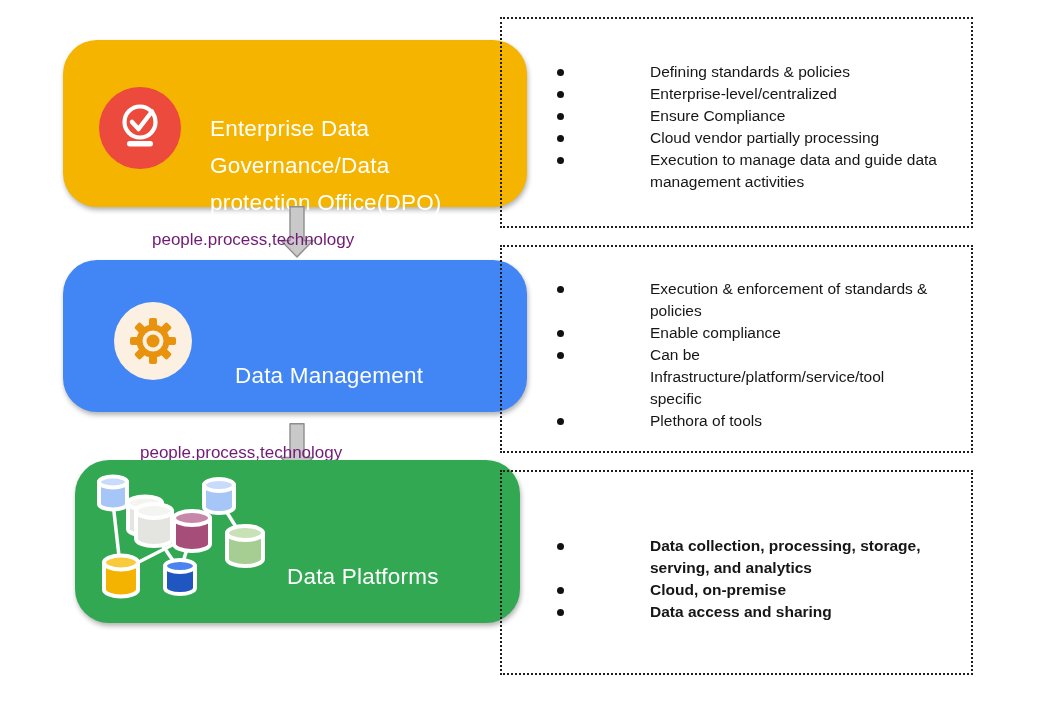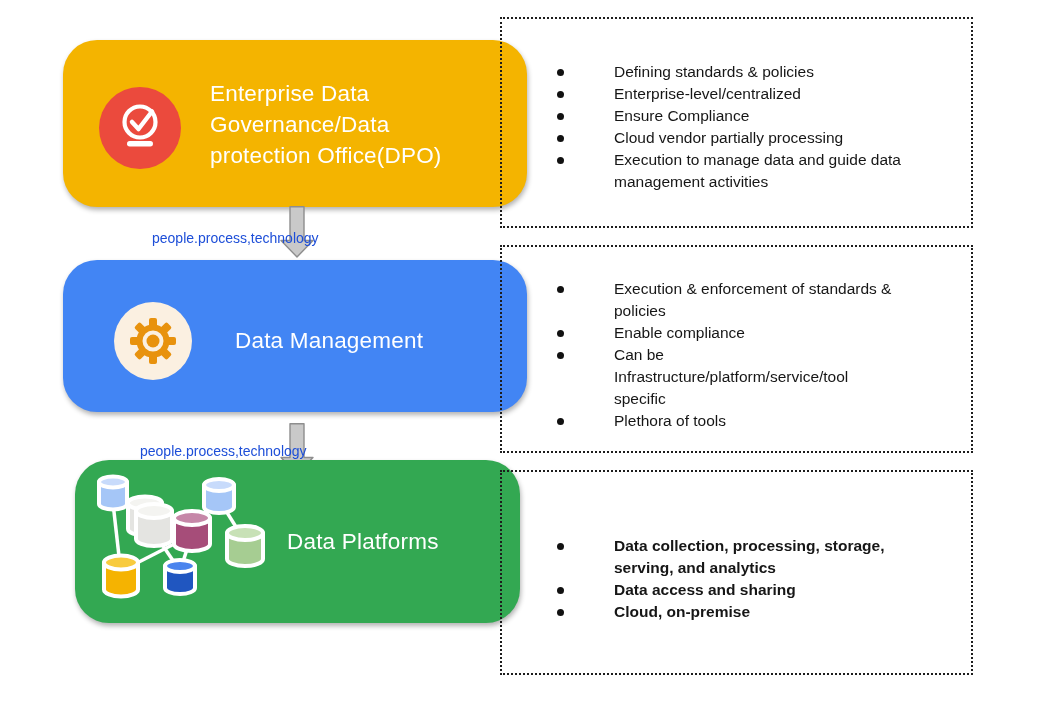--- a/index.html
+++ b/index.html
@@ -9,52 +9,52 @@
   }
   
   .node{
     position:absolute;border-radius:34px;
     box-shadow:1px 3px 5px rgba(0,0,0,0.30);
   }
   .node-1{left:63px;top:40px;width:464px;height:167px;}
   .node-2{left:63px;top:260px;width:464px;height:152px;}
   .node-3{left:75px;top:460px;width:445px;height:163px;}
   .node-title{
-    position:absolute;color:#ffffff;font-size:22.5px;line-height:31px;
-    white-space:pre-line;letter-spacing:0.2px;
+    position:absolute;color:#ffffff;font-size:22.5px;line-height:37px;
+    white-space:pre-line;letter-spacing:0.2px;margin-top:32px;
   }
   .node-1 .node-title{left:147px;top:38px;width:300px;}
   .node-2 .node-title{left:172px;top:65px;width:280px;}
   .node-3 .node-title{left:212px;top:66px;width:220px;}
   .node-icon{position:absolute;}
   .node-1 .node-icon{left:36px;top:47px;}
   .node-2 .node-icon{left:51px;top:42px;}
   .node-3 .node-icon{left:10px;top:13px;}
   
   .arrow{position:absolute;width:34px;}
   .arrow-1{left:280px;top:206px;}
   .arrow-2{left:280px;top:423px;}
   .arrow-label{
-    position:absolute;font-size:14px;color:#1d4ed8;white-space:nowrap;padding-left:40px;
+    position:absolute;font-size:17px;color:#701a75;white-space:nowrap;padding-left:40px;
   }
   .arrow-label-1{left:112px;top:230px;}
   .arrow-label-2{left:100px;top:443px;}
   
   .panel{
     position:absolute;left:500px;width:473px;
     border:2px dotted #1d1d1d;box-sizing:border-box;background:transparent;
   }
   .panel-1{top:17px;height:211px;}
   .panel-2{top:245px;height:208px;}
   .panel-3{top:470px;height:205px;font-weight:bold;}
   .panel ul{list-style:none;margin:0;padding:0 14px 0 55px;}
   .panel-1 ul{padding-top:42px;}
   .panel-2 ul{padding-top:31px;}
   .panel-3 ul{padding-top:63px;}
-  .panel li{display:flex;align-items:flex-start;}
+  .panel li{display:flex;align-items:flex-start;gap:36px;}
   .dot{
     flex:0 0 auto;width:7px;height:7px;border-radius:50%;
     background:#111111;margin:8px 50px 0 0;
   }
   .detail-text{
     font-size:15.5px;line-height:22px;color:#161616;white-space:pre-line;
   }
 </style>
 </head>
 <body>
@@ -195,22 +195,22 @@
 
   <div class="panel panel-3">
     <ul>
       <li>
           <span class="dot"></span>
           <span class="detail-text">Data collection, processing, storage,
 serving, and analytics</span>
         </li>
       <li>
           <span class="dot"></span>
+          <span class="detail-text">Cloud, on-premise</span>
+        </li>
+      <li>
+          <span class="dot"></span>
           <span class="detail-text">Data access and sharing</span>
         </li>
-      <li>
-          <span class="dot"></span>
-          <span class="detail-text">Cloud, on-premise</span>
-        </li>
     </ul>
   </div>
 
 </div>
 
 </body></html>

